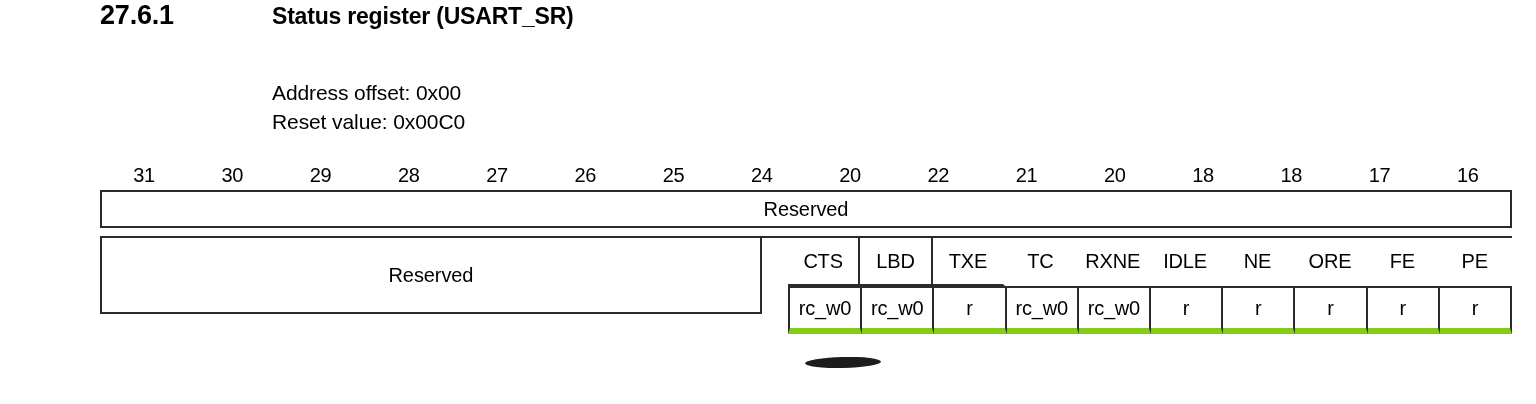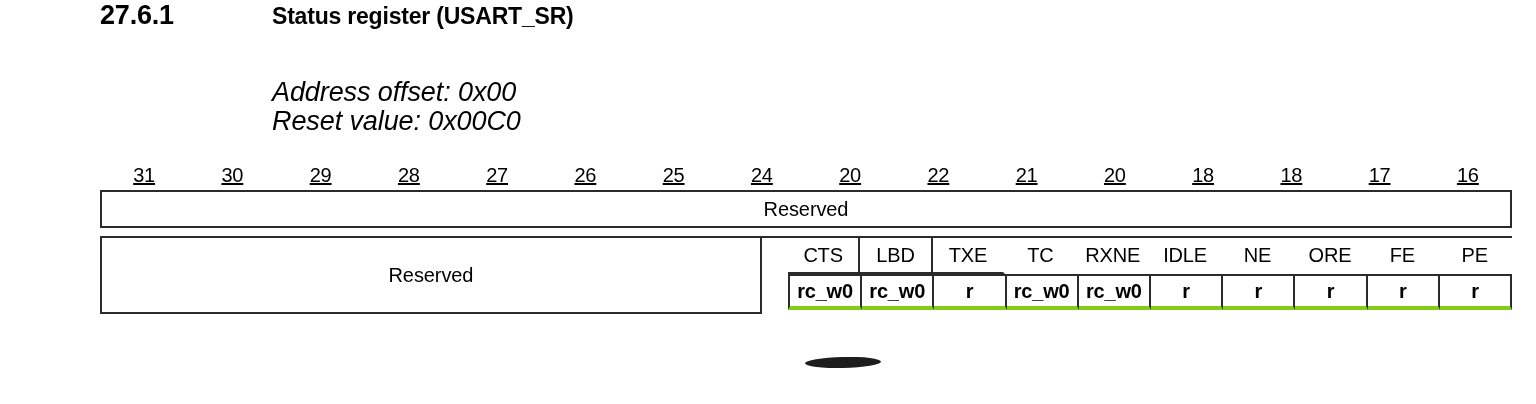--- a/index.html
+++ b/index.html
@@ -39,40 +39,38 @@
     letter-spacing: -0.2px;
   }
 
   .meta-block {
     position: absolute;
     left: 272px;
     top: 78px;
     line-height: 29px;
   }
   .meta-line {
-    font-size: 27px;
+    font-size: 21px;
     letter-spacing: -0.1px;
     white-space: nowrap;
-    font-style: italic;
   }
 
   
   .register-diagram {
     position: absolute;
     left: 100px;
     top: 160px;
     width: 1412px;
   }
 
   .bit-index-row {
     display: flex;
     width: 100%;
     height: 30px;
     align-items: center;
-    text-decoration: underline;
   }
   .bit-index {
     flex: 1 1 0;
     text-align: center;
     font-size: 20px;
     letter-spacing: -0.2px;
     line-height: 30px;
   }
 
   
@@ -113,21 +111,21 @@
     background: #ffffff;
   }
   .fields-area {
     flex: 1 1 auto;
     display: flex;
     flex-direction: column;
   }
   .field-name-row,
   .field-access-row {
     display: flex;
-    height: 36px;
+    height: 48px;
     margin-left: 26px;
   }
   .field-name-cell,
   .field-access-cell {
     flex: 1 1 0;
     box-sizing: border-box;
     display: flex;
     align-items: center;
     justify-content: center;
     font-size: 20px;
@@ -143,23 +141,22 @@
   .field-name-cell.ruled {
     border-right: 2px solid #2b2b2b;
     border-bottom: 2px solid #2b2b2b;
   }
   .field-name-cell.ruled-last {
     border-bottom: 2px solid #2b2b2b;
   }
 
   .field-access-cell {
     border-right: 2px solid #2b2b2b;
-    border-bottom: 4px solid #84cc16;
+    border-bottom: 6px solid #84cc16;
     border-top: 2px solid #2b2b2b;
-    font-weight: bold;
   }
   .field-access-cell:first-child {
     border-left: 2px solid #2b2b2b;
   }
 
   
   .scan-smudge {
     position: absolute;
     left: 805px;
     top: 357px;

